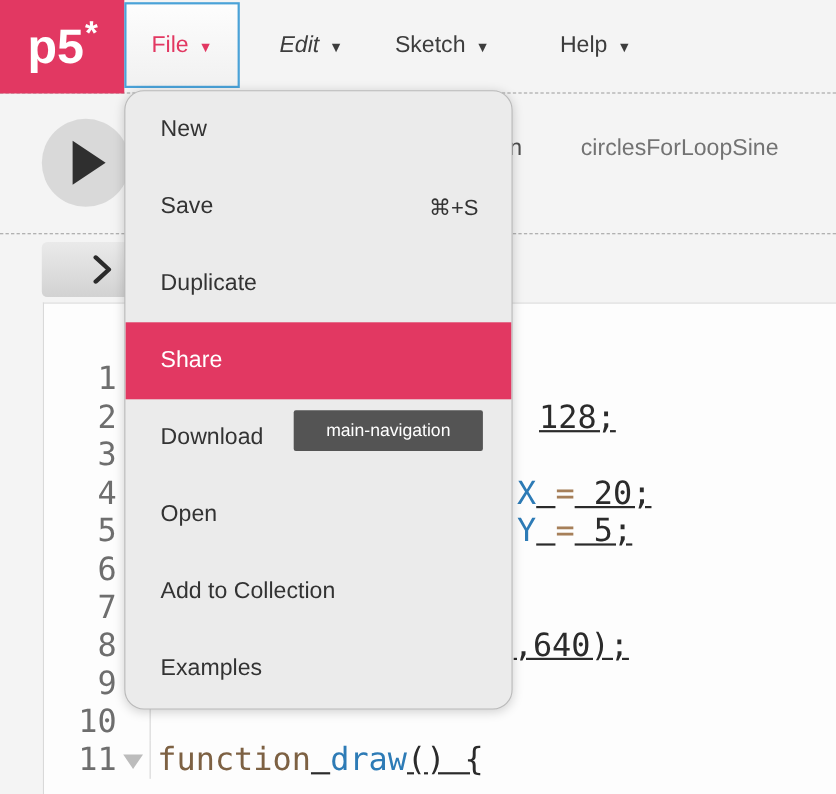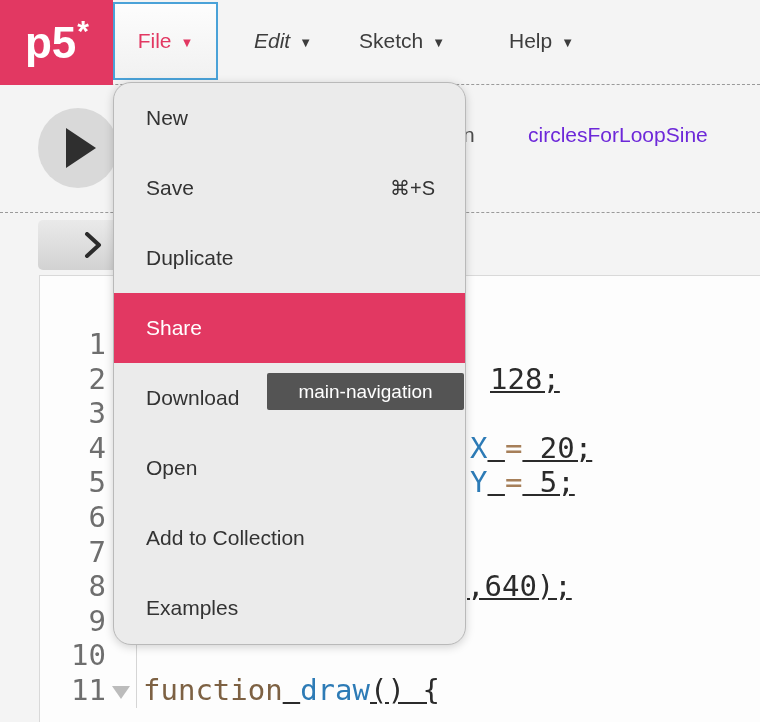--- a/index.html
+++ b/index.html
@@ -55,21 +55,21 @@
     position:absolute; left:28px; top:20px;
     width:0; height:0;
     border-left:30px solid #2f2f2f;
     border-top:20px solid transparent;
     border-bottom:20px solid transparent;
   }
   .toolbar-fragment {
     position:absolute; left:463px; top:38px; font-size:21px; color:#4c4c4c;
   }
   .sketch-title {
-    position:absolute; left:528px; top:38px; font-size:21px; color:#6d28d9;
+    position:absolute; left:528px; top:38px; font-size:21px; color:#737373;
   }
 
   
   .main { position:absolute; left:0; top:214px; width:760px; height:508px; background:#f4f4f4; }
   .expand-btn {
     position:absolute; left:38px; top:6px; width:80px; height:50px;
     background:linear-gradient(#eaeaea,#d2d2d2);
     border:none; border-radius:5px; cursor:pointer;
     display:flex; align-items:center; justify-content:flex-end;
     padding-right:16px; z-index:2;
@@ -118,23 +118,23 @@
     height:70px; display:flex; align-items:center;
     padding:0 30px 0 32px;
     font-size:21px; color:#333333; cursor:pointer;
     justify-content:space-between;
   }
   .menu-item.highlight { background:#e23862; color:#ffffff; }
   .menu-item .shortcut { font-size:20px; color:#333333; }
 
   
   .tooltip {
-    position:absolute; left:267px; top:373px; width:197px; height:37px;
+    position:absolute; left:267px; top:373px; width:172px; height:37px;
     background:#545454; color:#ffffff;
-    font-size:19px;
+    font-size:16px;
     display:flex; align-items:center; justify-content:center;
     border-radius:2px; z-index:20;
   }
 </style>
 </head>
 <body>
 
 <header class="navbar">
   <div class="logo">
     <span>p5</span>

